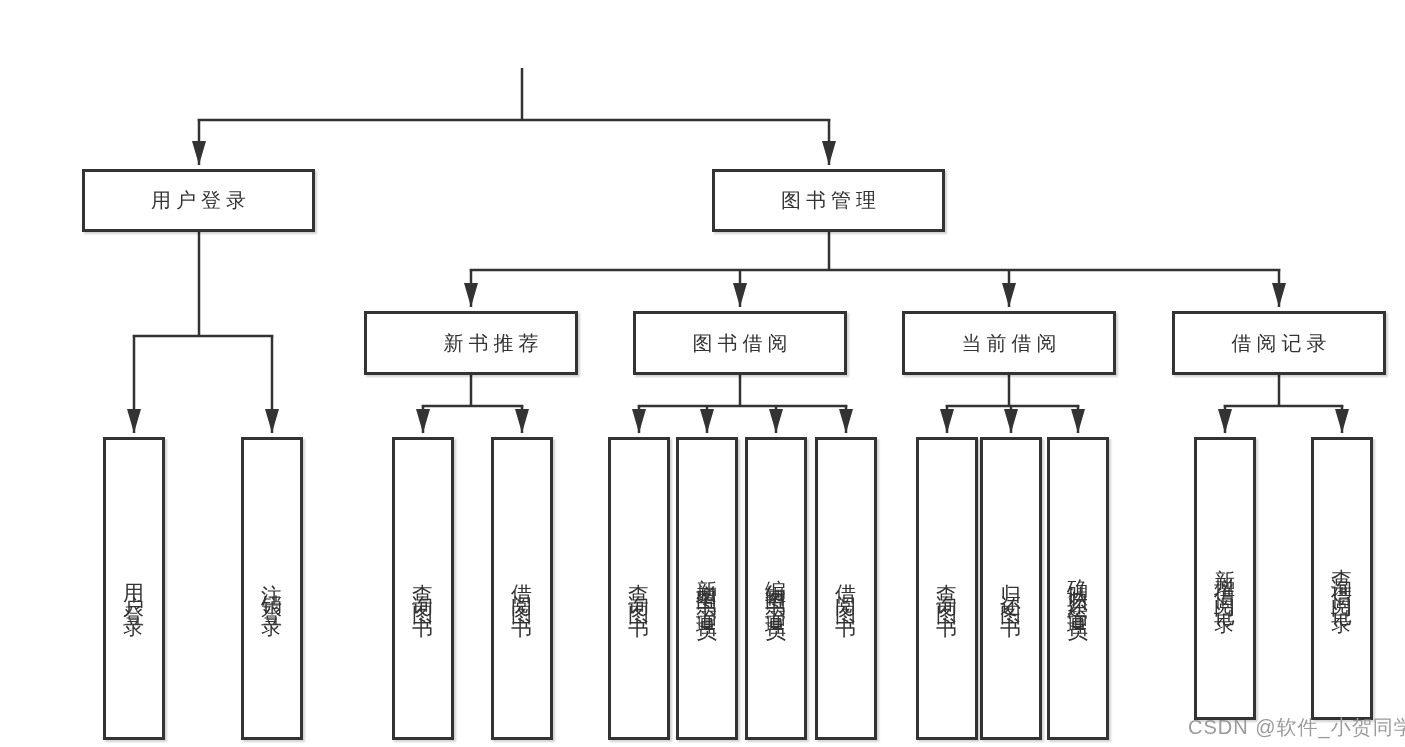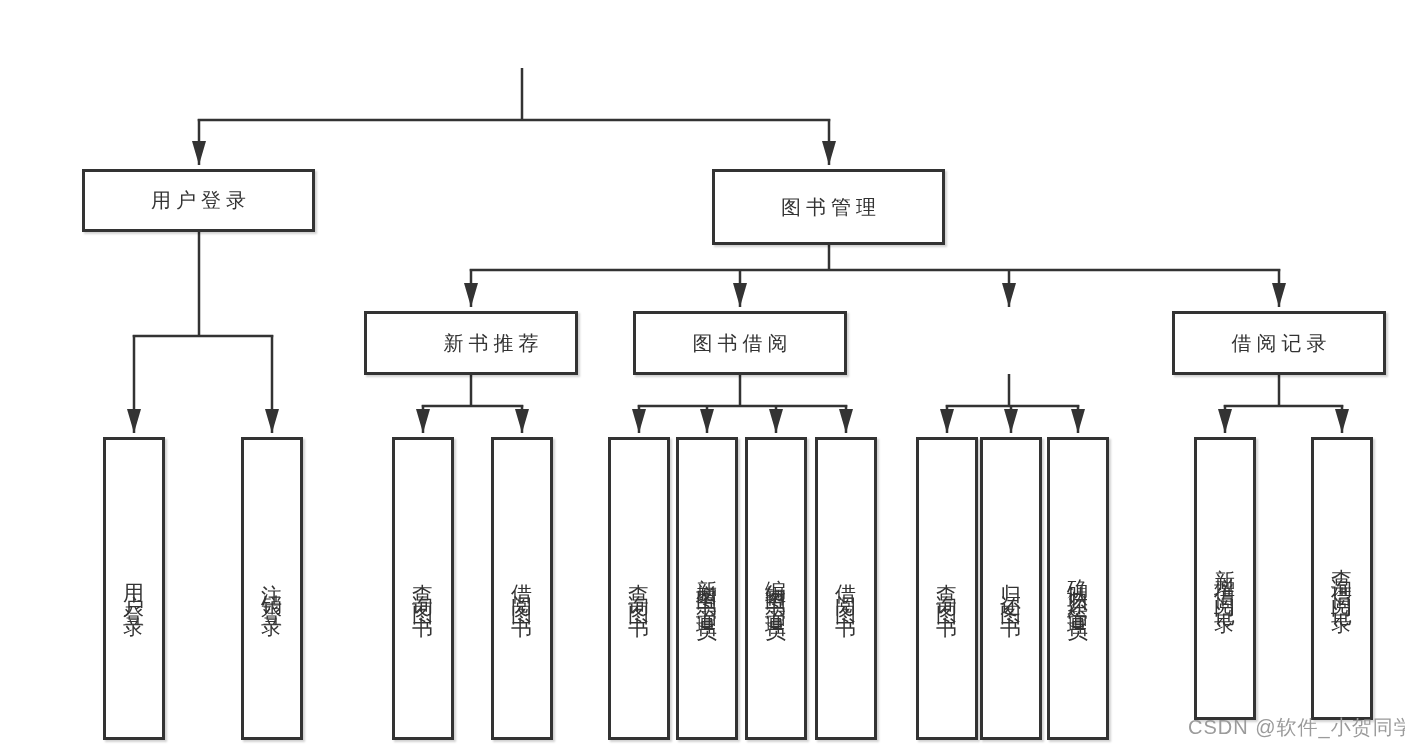--- a/index.html
+++ b/index.html
@@ -96,29 +96,32 @@
       <line x1="1078" y1="405" x2="1078" y2="433" marker-end="url(#ah)"></line>
       <line x1="1225" y1="405" x2="1225" y2="433" marker-end="url(#ah)"></line>
       <line x1="1342" y1="405" x2="1342" y2="433" marker-end="url(#ah)"></line>
     </g>
   </svg>
 
 
   <div class="node" style="left:82px;top:169px;width:233px;height:63px;">
     <span class="hlabel">用户登录</span>
   </div>
-  <div class="node" style="left:712px;top:169px;width:233px;height:76px;">
+  <div class="node" style="left:712px;top:169px;width:233px;height:63px;">
     <span class="hlabel">图书管理</span>
   </div>
 
   <div class="node" style="left:364px;top:311px;width:214px;height:64px;padding-left:40px;">
     <span class="hlabel">新书推荐</span>
   </div>
   <div class="node" style="left:633px;top:311px;width:214px;height:64px;text-align:center;">
     <span class="hlabel">图书借阅</span>
+  </div>
+  <div class="node" style="left:902px;top:311px;width:214px;height:64px;">
+    <span class="hlabel">当前借阅</span>
   </div>
   <div class="node" style="left:1172px;top:311px;width:214px;height:64px;">
     <span class="hlabel">借阅记录</span>
   </div>
 
   <div class="node" style="left:103px;top:437px;width:62px;height:303px;">
     <span class="vtext" style="letter-spacing: 11px;">用户登录</span>
   </div>
   <div class="node" style="left:241px;top:437px;width:62px;height:303px;">
     <span class="vtext" style="letter-spacing: 11px;">注销登录</span>

